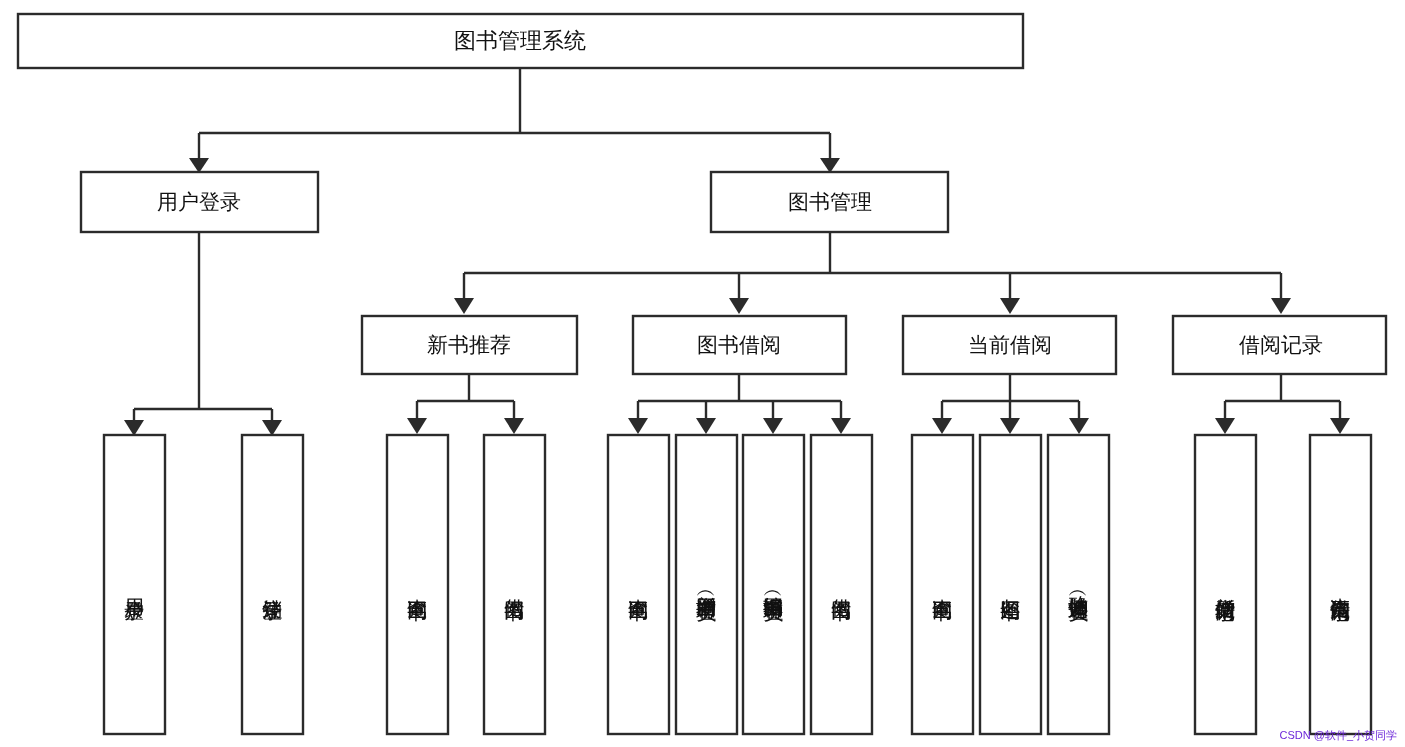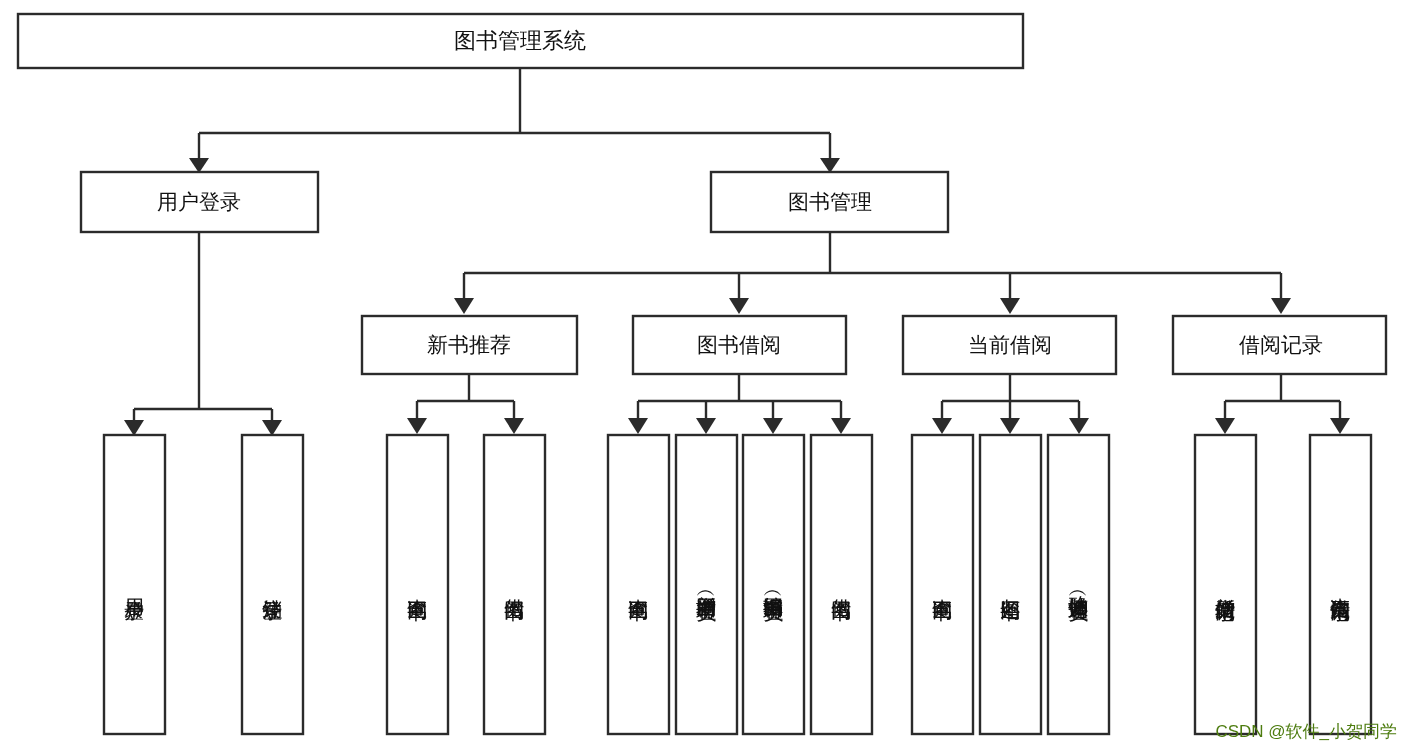--- a/index.html
+++ b/index.html
@@ -62,22 +62,22 @@
     justify-content: center;
     letter-spacing: 1px;
     white-space: nowrap;
     pointer-events: none;
   }
   .watermark {
     position: absolute;
     right: 8px;
     bottom: 4px;
     font-family: "Liberation Sans", "DejaVu Sans", sans-serif;
-    font-size: 17px;
-    color: #4d7c0f;
+    font-size: 11px;
+    color: #6d28d9;
     white-space: nowrap;
     margin-left: 20px;
   }
 </style>
 </head>
 <body>
 
 <div id="diagram-root">
 
   <svg class="diagram-canvas" viewBox="0 0 1405 747">

